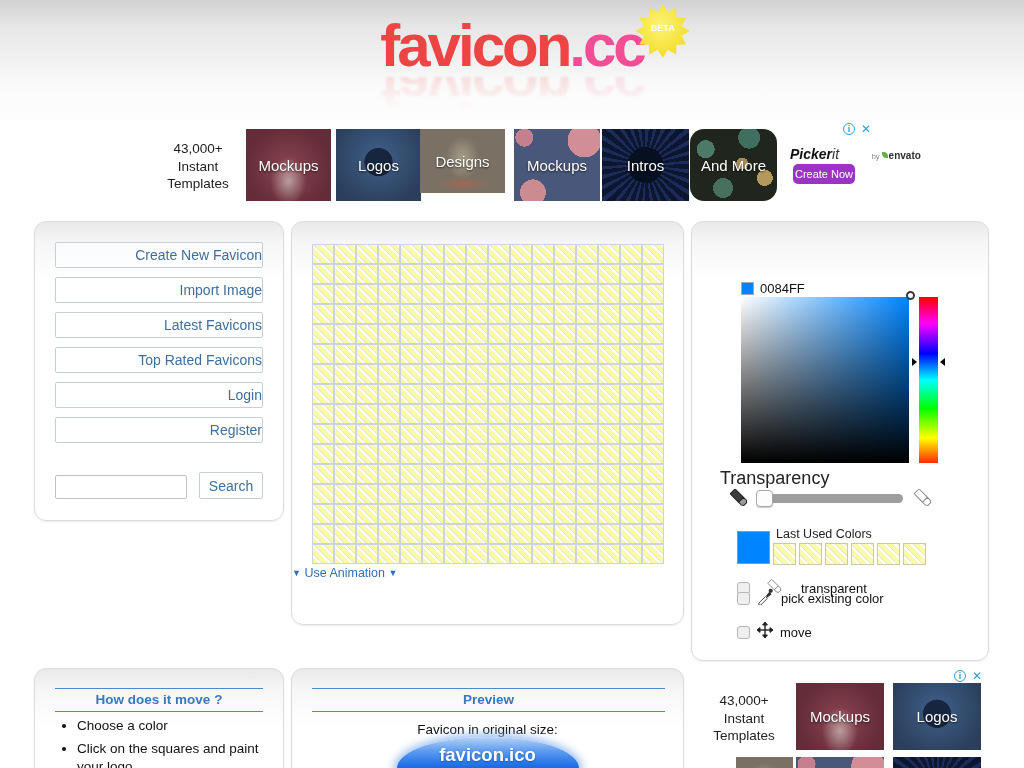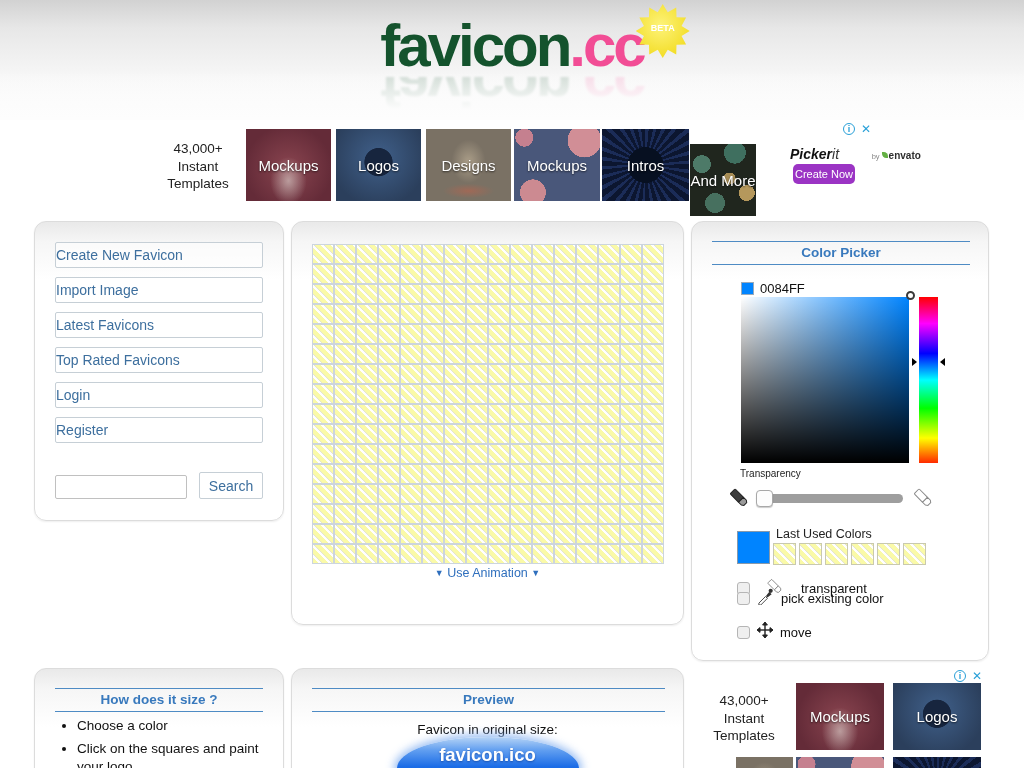--- a/index.html
+++ b/index.html
@@ -8,21 +8,21 @@
     font-family:"Liberation Sans", sans-serif;
     position:relative;
     overflow:hidden;
     background:linear-gradient(to bottom,#d2d2d2 0,#e7e7e7 28px,#f7f7f7 78px,#ffffff 118px,#ffffff 100%);
   }
   .abs { position:absolute; }
 
   
   .logo-wrap { position:absolute; top:14px; left:0; width:1024px; text-align:center; }
   .logo-line { position:relative; display:inline-block; font-size:60px; font-weight:bold; letter-spacing:-3px; line-height:1.05; }
-  .logo-main { color:#14532d; }
+  .logo-main { color:#ef4444; }
   .logo-suffix { color:#f24d95; }
   .beta-star {
     position:absolute; right:-46px; top:-10px; width:54px; height:54px;
     background:radial-gradient(circle at 45% 40%, #fdf37a 0%, #f3de2a 70%);
     clip-path:polygon(100% 50%,84.8% 59.3%,93.3% 75%,75.5% 75.5%,75% 93.3%,59.3% 84.8%,50% 100%,40.7% 84.8%,25% 93.3%,24.5% 75.5%,6.7% 75%,15.2% 59.3%,0% 50%,15.2% 40.7%,6.7% 25%,24.5% 24.5%,25% 6.7%,40.7% 15.2%,50% 0%,59.3% 15.2%,75% 6.7%,75.5% 24.5%,93.3% 25%,84.8% 40.7%);
   }
   .beta-star span { position:absolute; left:0; top:20px; width:100%; text-align:center; font-size:9px; letter-spacing:0; font-weight:bold; color:#fff; }
   .logo-mirror { position:relative; display:block; height:40px; overflow:hidden; transform:scaleY(-1); opacity:.22; margin-top:0; filter:blur(1px); }
   .logo-mirror .logo-line { letter-spacing:-3px; }
   .logo-fade { position:absolute; top:74px; left:0; width:1024px; height:46px; background:linear-gradient(to bottom, rgba(250,250,250,0.25), rgba(252,252,252,0.92) 70%, #fdfdfd 100%); }
@@ -66,44 +66,44 @@
   
   .card { position:absolute; border:1px solid #dcdcdc; border-radius:12px;
     background:linear-gradient(to bottom,#e9e9e9 0,#f6f6f6 20px,#ffffff 58px);
     box-shadow:0 1px 2px rgba(0,0,0,.07); }
   .section-title { position:absolute; border-top:1px solid #4e8bc4; border-bottom:1px solid #4e8bc4;
     color:#3879bd; font-weight:bold; font-size:13.5px; text-align:center; padding:3px 0 4px; }
 
   
   .menu-btn { display:block; width:208px; height:26px; margin-bottom:9px; border:1px solid #c6cfd6; border-radius:2px;
     background:rgba(255,255,255,.55); color:#3d6f9e; font-size:14px; font-family:"Liberation Sans",sans-serif;
-    text-align:left; line-height:24px; cursor:pointer; }
+    text-align:right; line-height:24px; cursor:pointer; }
   .search-input { position:absolute; left:0; top:3px; width:132px; height:24px; border:1px solid #c0c0c0; border-radius:2px; background:#fff; font-size:13px; padding:0 4px; }
   .search-btn { position:absolute; right:0; top:0; width:64px; height:27px; border:1px solid #c6cfd6; border-radius:2px;
     background:rgba(255,255,255,.55); color:#3d6f9e; font-size:14px; cursor:pointer; font-family:"Liberation Sans",sans-serif; }
 
   
   .pixel-grid { position:absolute; left:20px; top:22px; width:352px; height:320px;
     display:grid; grid-template-columns:repeat(16,20px); grid-auto-rows:18px; gap:2px; padding:1px; background:#ccd5dd; }
   .transparent-pattern, .pixel-grid .cell {
     background:repeating-linear-gradient(45deg,#fafaa8 0px,#fafaa8 4px,#ffffff 4px,#ffffff 6px,#e3e3d2 6px,#e3e3d2 7px); }
-  .use-anim { position:absolute; left:0; top:344px; width:100%; text-align:center; font-size:12.5px; color:#2f6fbd; cursor:pointer; }
+  .use-anim { position:absolute; left:0; top:344px; width:100%; font-size:12.5px; color:#2f6fbd; cursor:pointer; }
   .use-anim .arrow { font-size:9px; vertical-align:1px; }
 
   
   .swatch-mini { position:absolute; left:49px; top:60px; width:13px; height:13px; border:1px solid #9ab; }
   .hex-label { position:absolute; left:68px; top:59px; font-size:13px; color:#111; }
   .sv-box { position:absolute; left:49px; top:75px; width:168px; height:166px;
     background:linear-gradient(to top,#000 0%,rgba(0,0,0,0) 100%), linear-gradient(to right,#ffffff 0%,#0084ff 100%); }
   .sv-marker { position:absolute; right:-6px; top:-6px; width:9px; height:9px; border:2px solid #3a3a3a; border-radius:50%; background:rgba(255,255,255,.25); }
   .hue-strip { position:absolute; left:227px; top:75px; width:19px; height:166px;
     background:linear-gradient(to bottom,#ff0000 0%,#ff00ff 16%,#0000ff 34%,#00ffff 50%,#00ff00 67%,#ffff00 85%,#ff2a00 100%); }
   .hue-arrow-left { position:absolute; left:220px; top:136px; width:0; height:0; border-top:4px solid transparent; border-bottom:4px solid transparent; border-left:5px solid #000; }
   .hue-arrow-right { position:absolute; left:248px; top:136px; width:0; height:0; border-top:4px solid transparent; border-bottom:4px solid transparent; border-right:5px solid #000; }
-  .transp-label { position:absolute; left:48px; top:246px; font-size:10px; color:#222; }
+  .transp-label { position:absolute; left:28px; top:246px; font-size:18px; color:#222; }
   .slider-track { position:absolute; left:64px; top:272px; width:147px; height:9px; background:#9e9e9e; border-radius:5px; }
   .slider-thumb { position:absolute; left:64px; top:268px; width:17px; height:17px; background:#fdfdfd; border:1px solid #a8a8a8; border-radius:4px; box-shadow:0 1px 1px rgba(0,0,0,.2); }
   .eraser-btn { position:absolute; width:24px; height:24px; cursor:pointer; }
   .last-used-label { position:absolute; left:84px; top:305px; font-size:12.5px; color:#222; }
   .big-swatch { position:absolute; left:45px; top:309px; width:33px; height:33px; border:1px solid #8899aa; }
   .mini-swatch-row { position:absolute; left:81px; top:321px; display:flex; gap:3px; }
   .mini-swatch { width:23px; height:22px; border:1px solid #c9c9ae; }
   .opt-row { position:absolute; left:45px; display:flex; align-items:center; gap:7px; height:20px; }
   .opt-check { width:13px; height:13px; border:1px solid #b5b5b5; border-radius:3px; background:#efefef; cursor:pointer; }
   .opt-label { font-size:13px; color:#111; }
@@ -135,30 +135,30 @@
 
 <div class="abs" style="left:152px; top:122px; width:724px; height:84px;">
   <div class="ad-caption abs" style="left:4px; top:18px; width:84px;">43,000+ Instant Templates</div>
 
   <div class="ad-tile tile-mockups" style="left:94px; top:7px; width:85px; height:72px;">
     <span class="tile-label">Mockups</span>
   </div>
   <div class="ad-tile tile-logos" style="left:184px; top:7px; width:85px; height:72px;">
     <span class="tile-label">Logos</span>
   </div>
-  <div class="ad-tile tile-designs" style="left:274px; top:7px; width:85px; height:72px;">
+  <div class="ad-tile tile-designs" style="left:268px; top:7px; width:85px; height:64px;">
     <span class="tile-label">Designs</span>
   </div>
   <div class="ad-tile tile-videos" style="left:362px; top:7px; width:86px; height:72px;">
     <span class="tile-label">Mockups</span>
   </div>
   <div class="ad-tile tile-intros" style="left:450px; top:7px; width:87px; height:72px;">
     <span class="tile-label">Intros</span>
   </div>
-  <div class="ad-tile tile-andmore" style="left:538px; top:22px; width:66px; height:72px;">
+  <div class="ad-tile tile-andmore" style="left:538px; top:7px; width:87px; height:72px;border-radius:14px;">
     <span class="tile-label">And More</span>
   </div>
 
   <span class="info-bubble abs" style="left:691px; top:1px;">i</span>
   <span class="ad-ctl abs" style="left:709px; top:1px;">✕</span>
 
   <div class="brand-line abs" style="left:638px; top:24px;">
     <span class="brand-place">Picker</span><span class="brand-it">it</span>
     <span class="brand-by">by</span><span class="brand-leaf"></span><span class="brand-envato">envato</span>
   </div>
@@ -440,21 +440,20 @@
       <div class="cell"></div>
     </div>
   <div class="use-anim">
     <span class="arrow">▼</span>
     <span>Use Animation</span>
     <span class="arrow">▼</span>
   </div>
 </div>
 
 <div class="card" style="left:691px; top:221px; width:298px; height:440px;">
-  <div class="section-title" style="left:20px; top:19px; width:258px;">Color Picker</div>
 
   <div class="swatch-mini" style="background: rgb(0, 132, 255);"></div>
   <div class="hex-label">0084FF</div>
 
   <div class="sv-box">
     <div class="sv-marker"></div>
   </div>
   <div class="hue-strip"></div>
   <div class="hue-arrow-left"></div>
   <div class="hue-arrow-right"></div>
@@ -523,21 +522,21 @@
           <path d="M8 16 l2.4-3 h-4.8 z"></path>
           <path d="M0 8 l3-2.4 v4.8 z"></path>
           <path d="M16 8 l-3-2.4 v4.8 z"></path>
         </svg>
     </span>
     <span class="opt-label">move</span>
   </div>
 </div>
 
 <div class="card" style="left:34px; top:668px; width:250px; height:150px;">
-  <div class="section-title" style="left:20px; top:19px; width:208px;">How does it size ?</div>
+  <div class="section-title" style="left:20px; top:19px; width:208px;">How does it move ?</div>
   <ul class="how-list">
     <li>Choose a color</li>
     <li>Click on the squares and paint your logo</li>
   </ul>
 </div>
 
 <div class="card" style="left:291px; top:668px; width:393px; height:150px;">
   <div class="section-title" style="left:20px; top:19px; width:353px;">Preview</div>
   <div class="preview-sub">Favicon in original size:</div>
   <div class="preview-badge">

